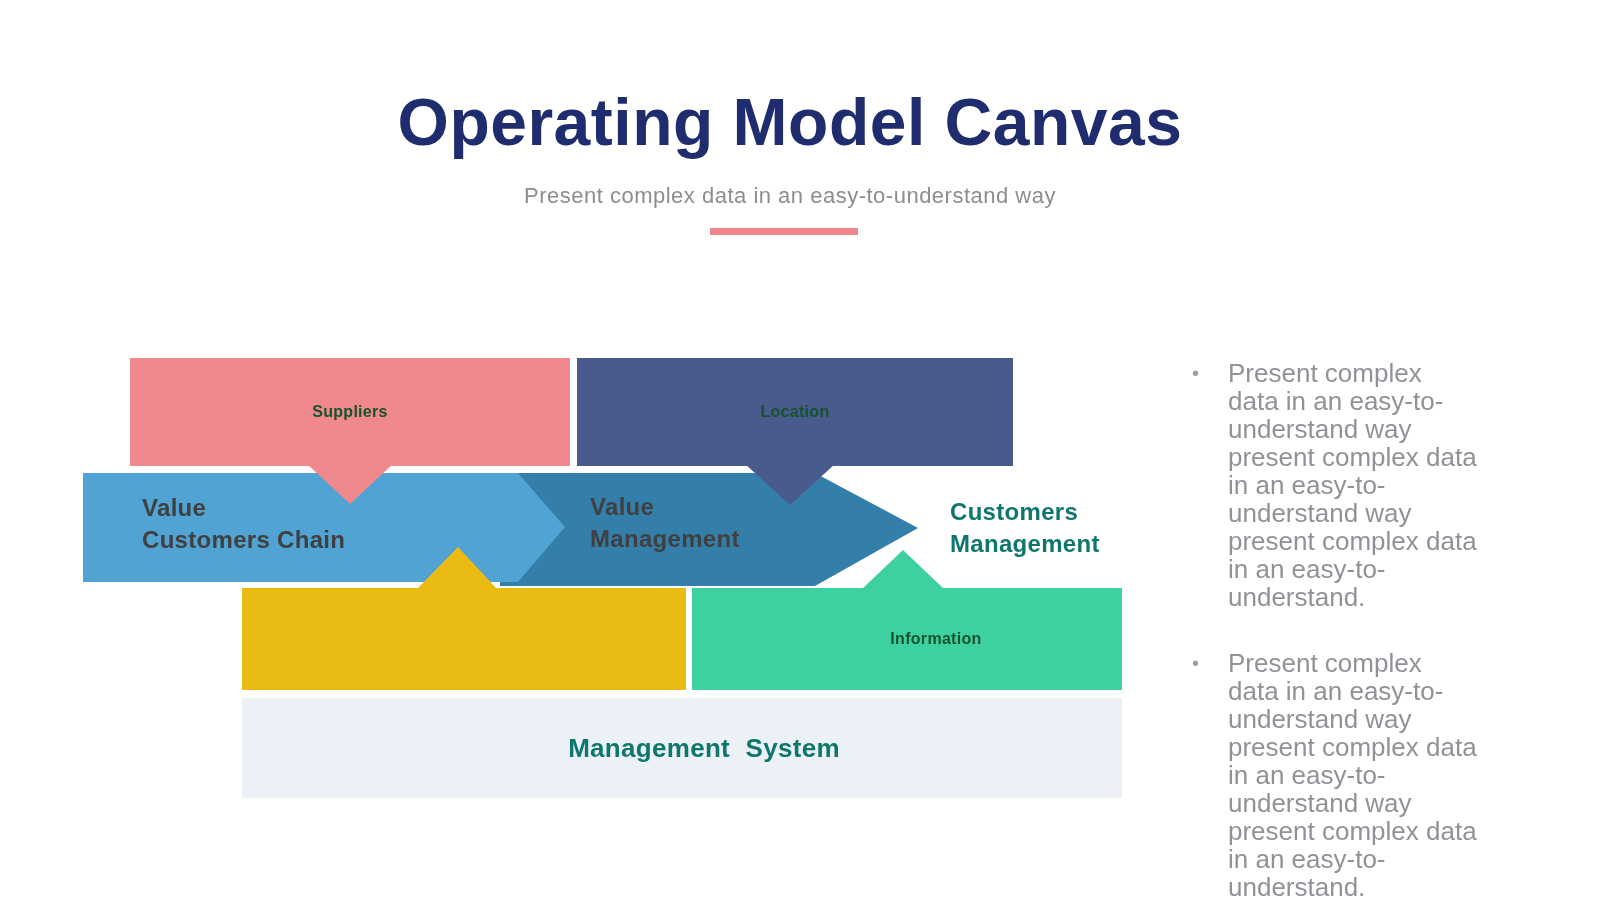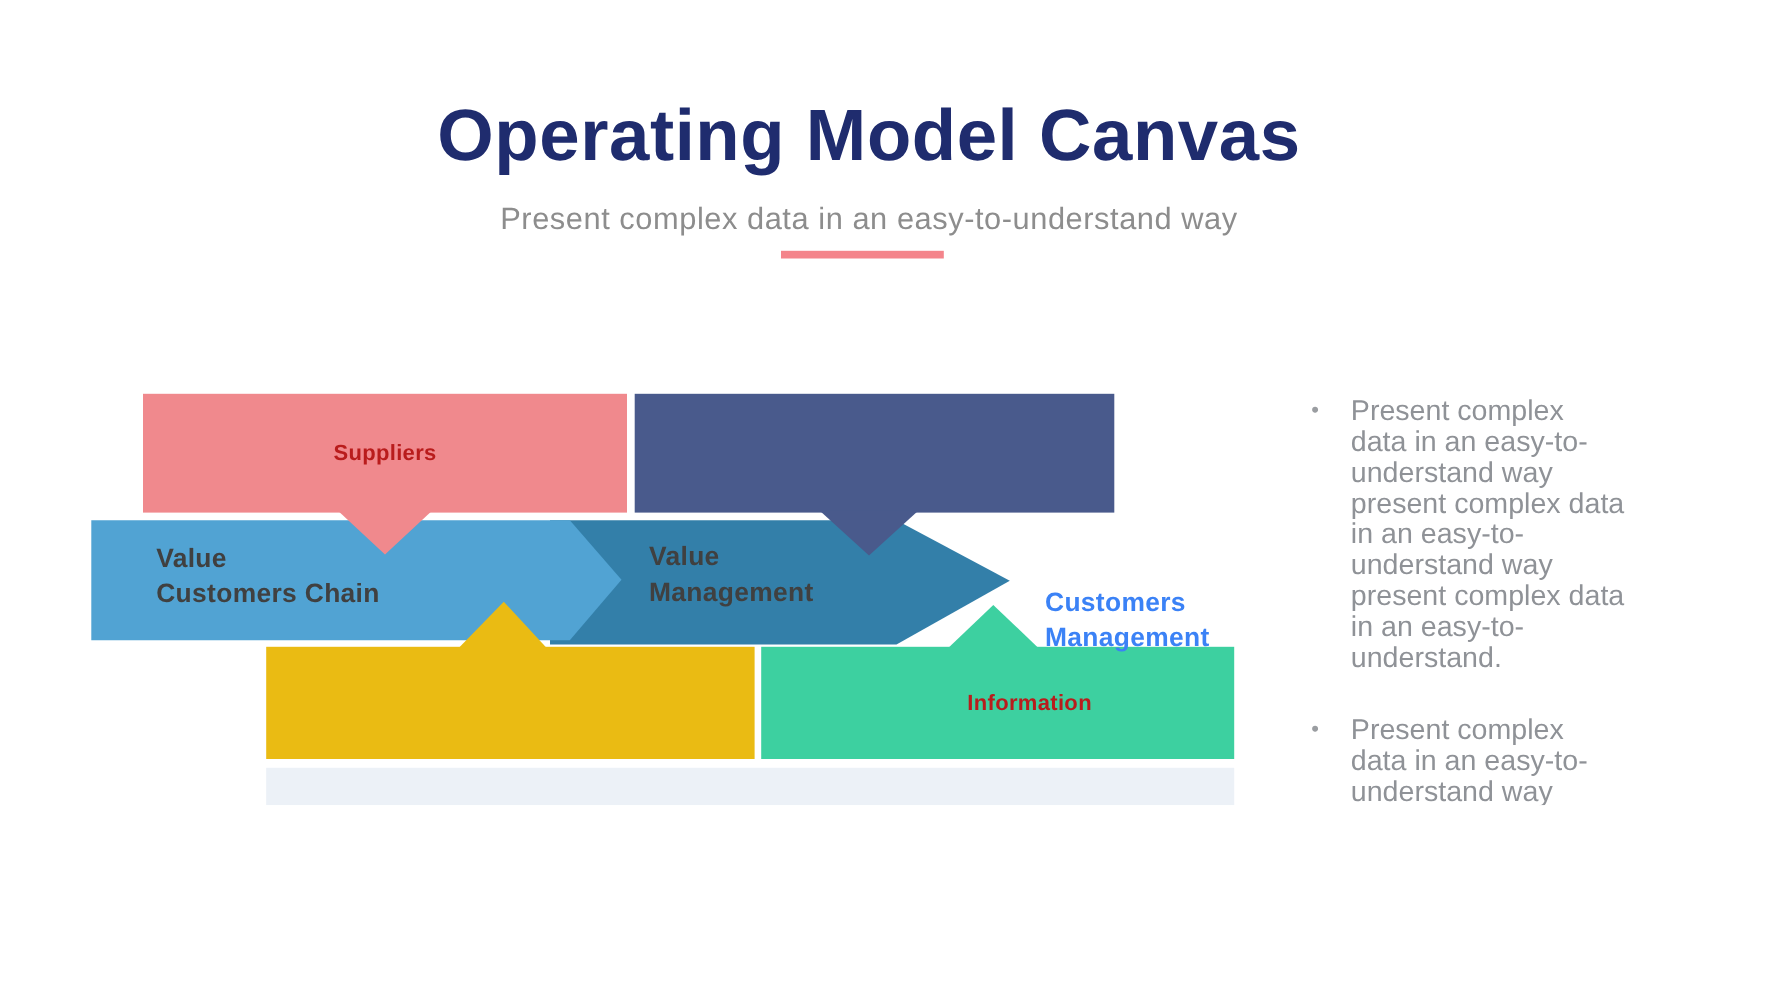--- a/index.html
+++ b/index.html
@@ -1,69 +1,69 @@
 <!DOCTYPE html>
 <html><head>
 <meta charset="utf-8">
 <style>
   html, body { margin: 0; padding: 0; background: #ffffff; }
   .slide {
     position: relative;
     width: 1620px;
-    height: 732px;
+    height: 911px;
     background: #ffffff;
     overflow: hidden;
     font-family: "Liberation Sans", "DejaVu Sans", sans-serif;
   }
   .page-title {
     position: absolute;
     left: 0; top: 84px;
     width: 1580px;
     text-align: center;
     font-size: 66px;
     font-weight: 700;
     color: #1F2C6E;
     letter-spacing: 0.5px;
   }
   .page-subtitle {
     position: absolute;
     left: 0; top: 183px;
     width: 1580px;
     text-align: center;
-    font-size: 28px;
+    font-size: 22px;
     color: #8D8D8D;
     letter-spacing: 0.5px;
   }
   .diagram-svg {
     position: absolute;
     left: 0; top: 0;
     width: 1620px; height: 911px;
     z-index: 0;
   }
   .blk-label {
     position: absolute;
     display: flex;
     align-items: center;
     justify-content: center;
-    color: #b91c1c;
+    color: #14532d;
     font-weight: 700;
-    font-size: 20px;
+    font-size: 16px;
     z-index: 2;
     letter-spacing: 0.3px;
   }
   .lines-label {
     position: absolute;
     color: #404040;
     font-weight: 700;
     font-size: 24px;
     z-index: 2;
     letter-spacing: 0.3px;
   }
   .lines-label div { line-height: 32px; }
-  .navy-text { color: #3b82f6; margin-top: 36px; }
+  .navy-text { color: #0f766e; }
   .ms-label { font-size: 26px; word-spacing: 8px; }
   .bullet-list {
     position: absolute;
     left: 1192px; top: 359px;
     width: 300px;
     z-index: 2;
   }
   .bullet-item {
     display: flex;
     align-items: flex-start;
@@ -107,20 +107,21 @@
     <polygon points="500,473 815,473 918,528 815,586 500,586" fill="#337FA9"></polygon>
     <polygon points="83,473 518,473 565,527 518,582 83,582" fill="#51A3D3"></polygon>
 
     <polygon points="307,464 393,464 350,504" fill="#F0898D"></polygon>
     <polygon points="745,464 835,464 790,505" fill="#495A8C"></polygon>
     <polygon points="417,589 497,589 458,547" fill="#EABB13"></polygon>
   </svg>
 
   <div class="blk-label" style="left:130px; top:358px; width:440px; height:108px;">Suppliers</div>
 
+  <div class="blk-label" style="left:577px; top:358px; width:436px; height:108px;">Location</div>
 
   <div class="lines-label" style="left:142px; top:492px;">
     <div>Value</div>
     <div>Customers Chain</div>
   </div>
 
   <div class="lines-label" style="left:590px; top:491px;">
     <div>Value</div>
     <div>Management</div>
   </div>

